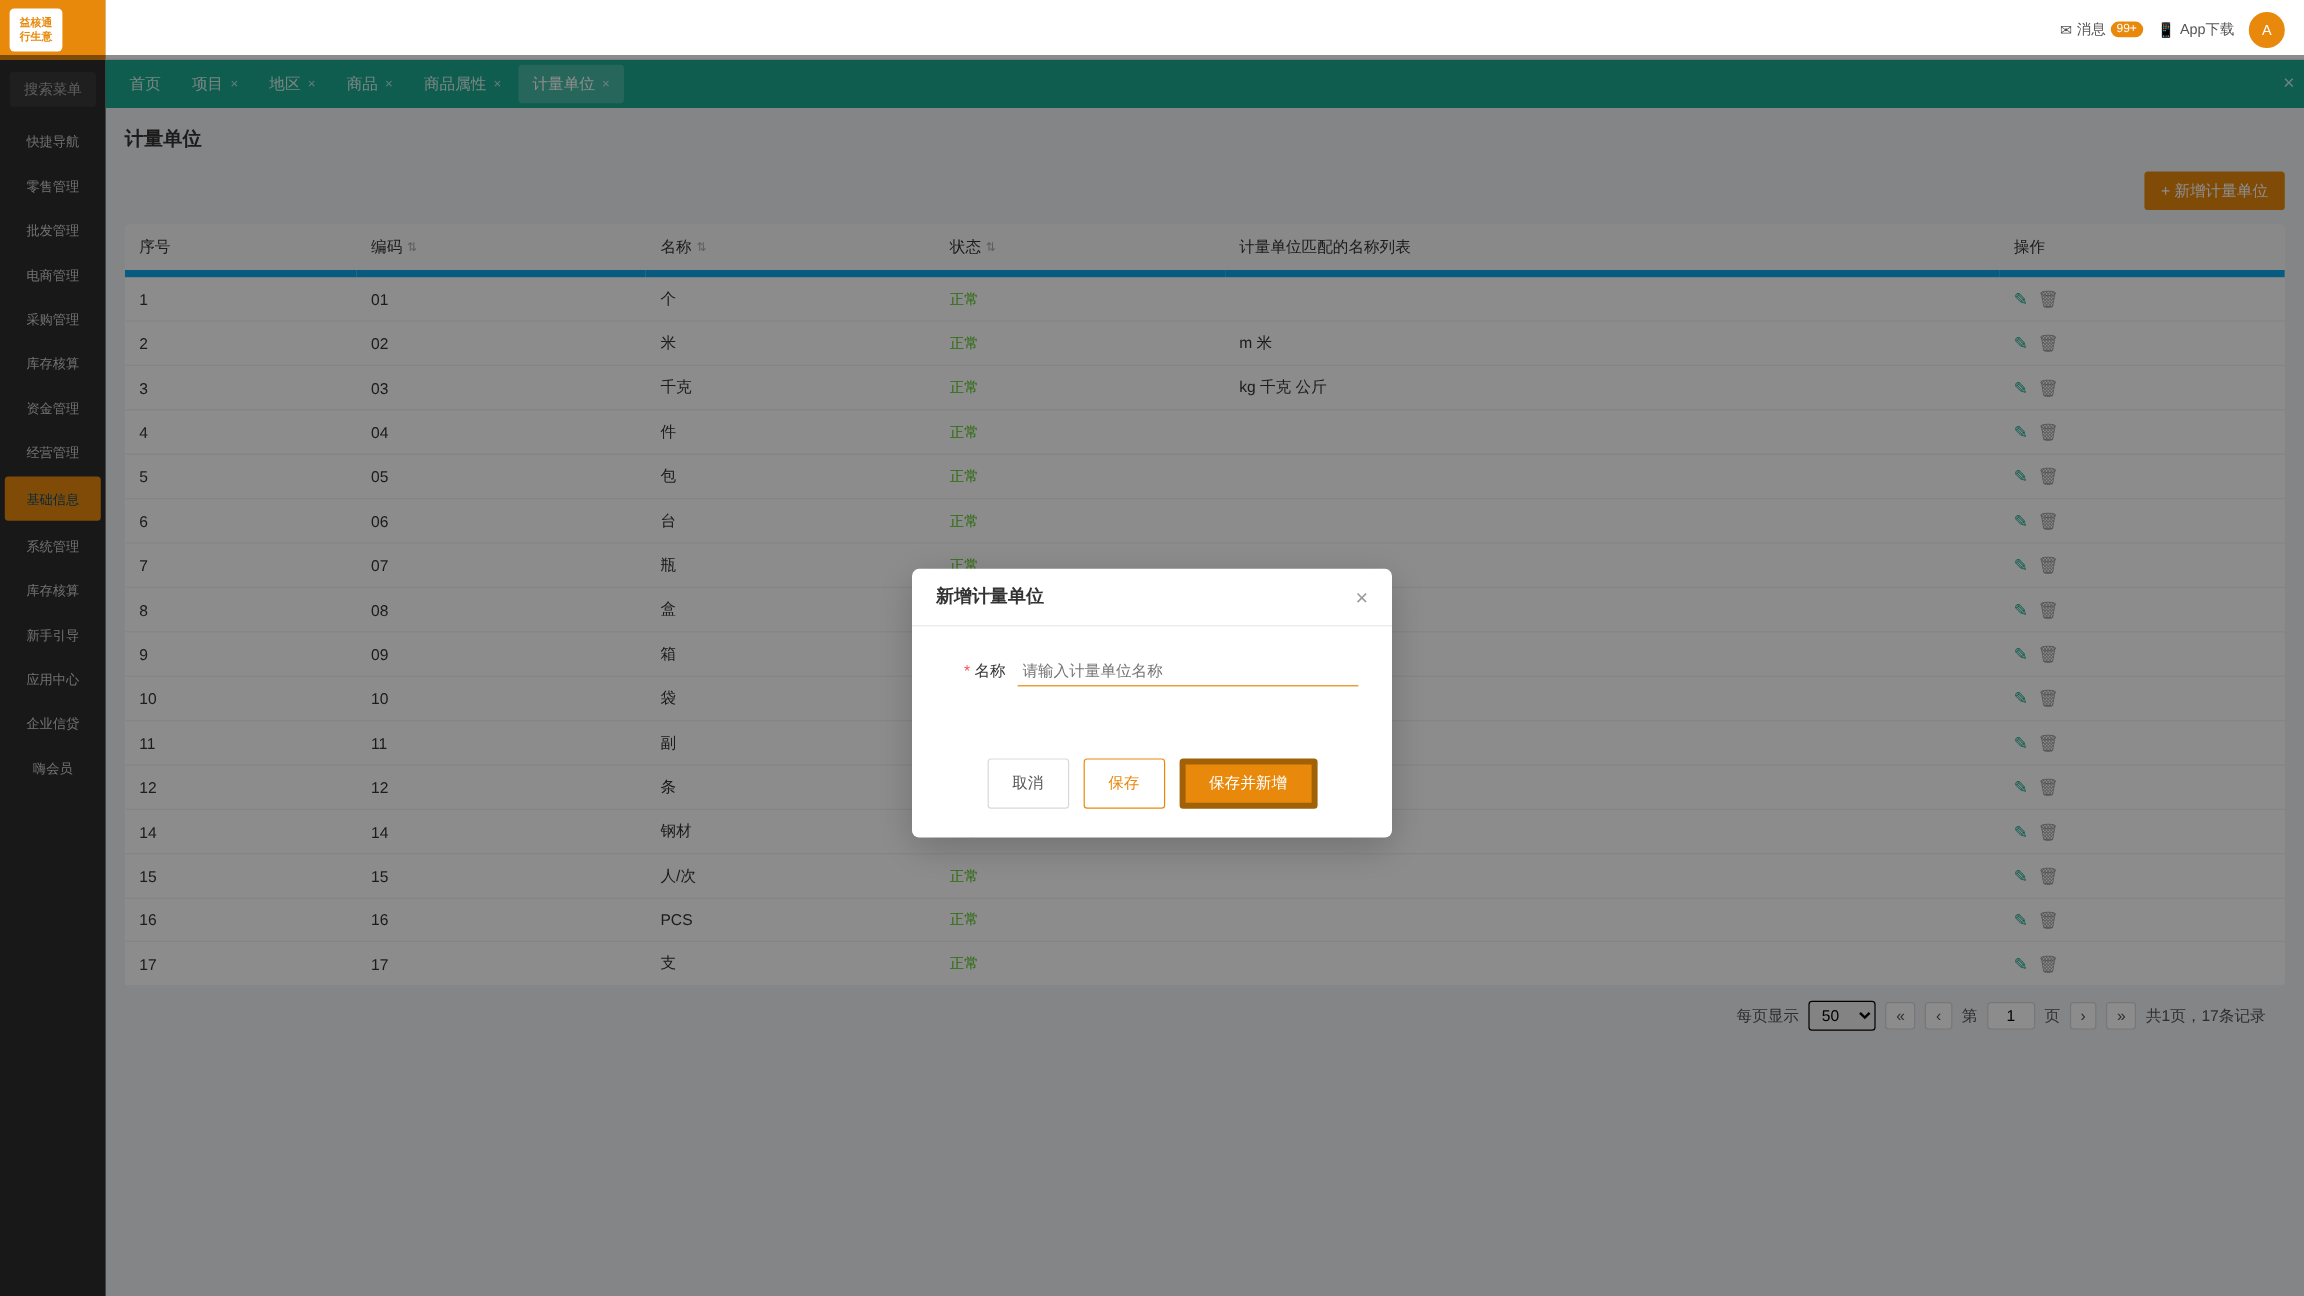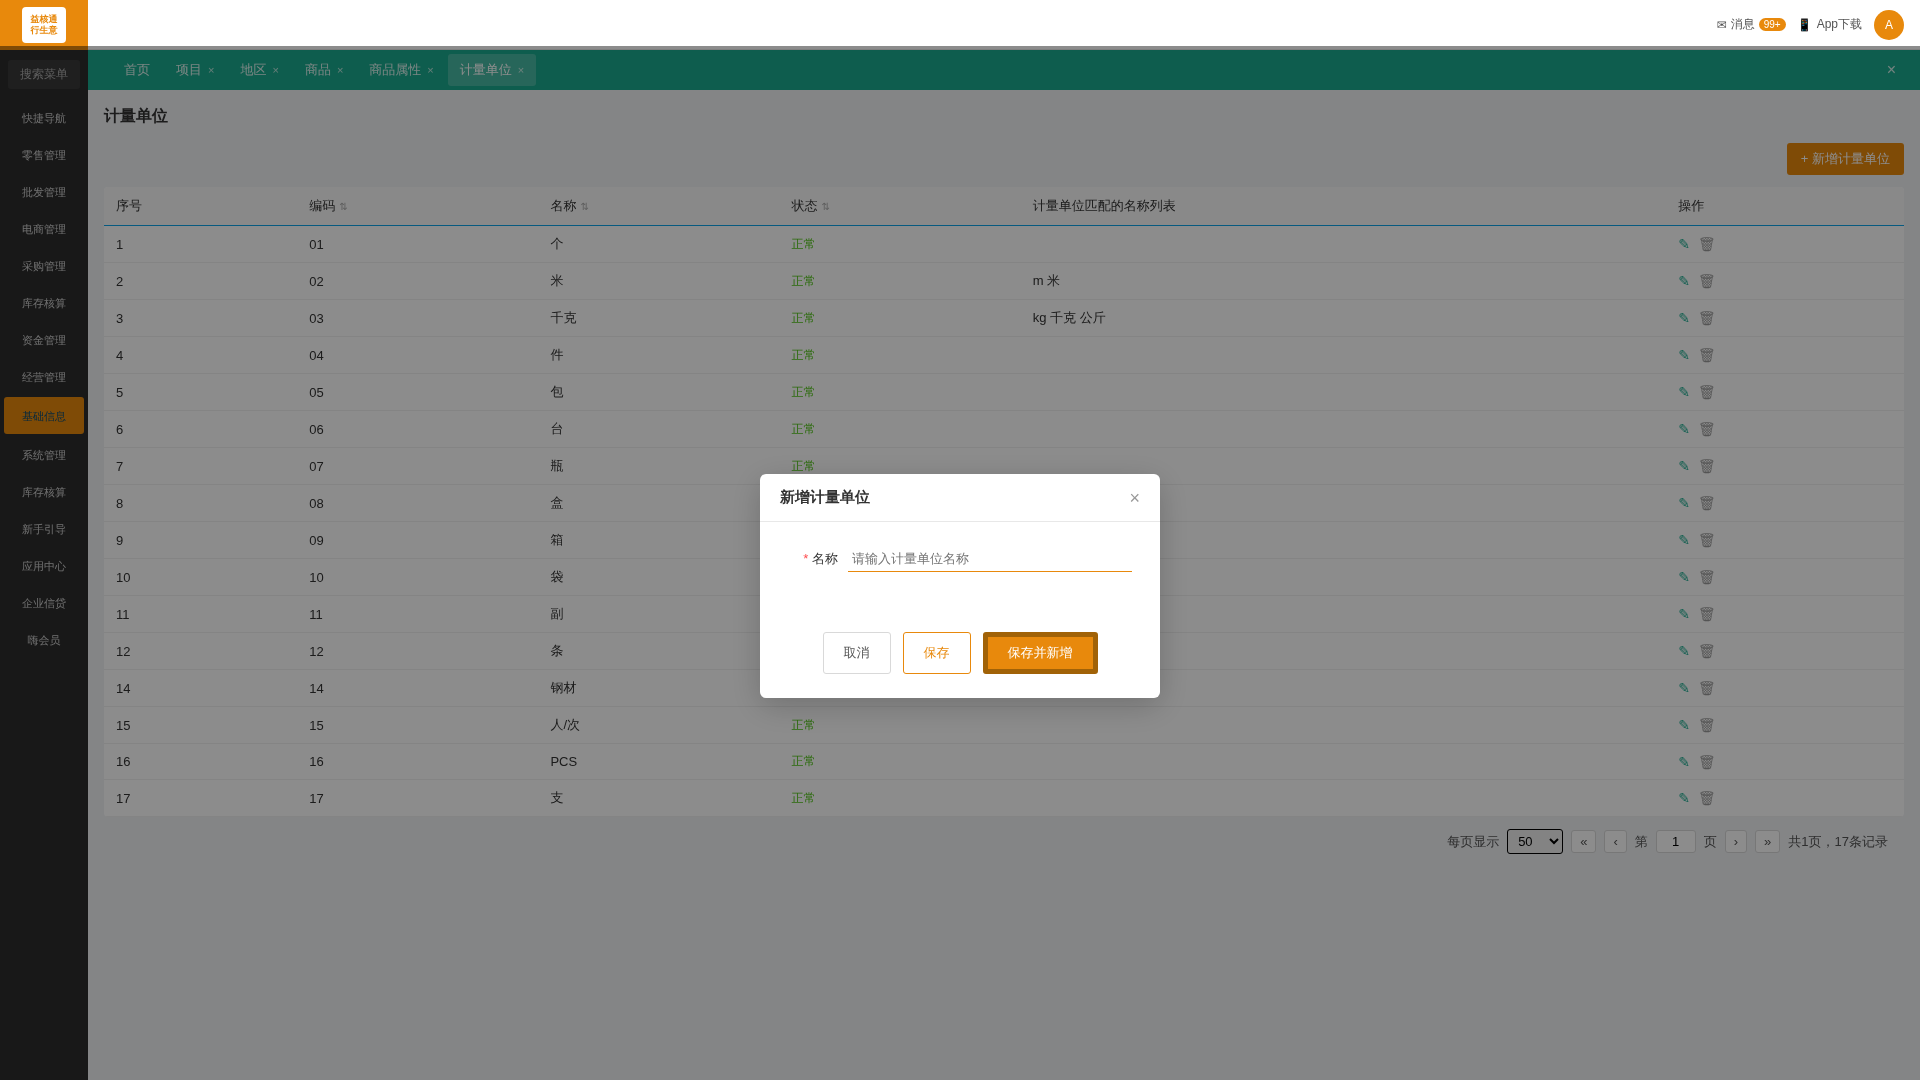--- a/index.html
+++ b/index.html
@@ -1,59 +1,59 @@
 <!DOCTYPE html>
 <html><head>
   <meta charset="utf-8">
   <style>
     * { margin: 0; padding: 0; box-sizing: border-box; }
     body { font-family: 'Microsoft YaHei', Arial, sans-serif; font-size: 13px; background: #f0f2f5; width: 1920px; height: 1080px; overflow: hidden; display: flex; }
 
     
     .sidebar { width: 88px; background: #2d2d2d; height: 1080px; display: flex; flex-direction: column; flex-shrink: 0; }
-    .sidebar-logo { height: 50px; background: #e8890c; display: flex; align-items: center; justify-content: center; padding: 8px; }
+    .sidebar-logo { height: 50px; background: #e8890c; display: flex; align-items: center; justify-content: flex-start; padding: 8px; }
     .logo-icon { width: 44px; height: 36px; background: #fff; border-radius: 4px; display: flex; align-items: center; justify-content: center; font-size: 10px; color: #e8890c; font-weight: bold; }
     .sidebar-search { padding: 10px 8px; }
     .sidebar-search-btn { width: 100%; background: #3a3a3a; border: none; border-radius: 3px; color: #aaa; padding: 6px 4px; font-size: 12px; text-align: center; cursor: pointer; }
     .sidebar-nav-item { padding: 10px 4px; text-align: center; color: #ccc; font-size: 12px; cursor: pointer; }
     .sidebar-nav-item.active { background: #e8890c; color: #0c4a6e; border-radius: 3px; margin: 2px 4px; }
     .sidebar-nav-label { font-size: 11px; margin-top: 2px; }
 
     
     .main { flex: 1; display: flex; flex-direction: column; height: 1080px; }
 
     
     .topbar { height: 50px; background: #fff; display: flex; align-items: center; justify-content: space-between; padding: 0 16px; border-bottom: 1px solid #e8e8e8; }
     .topbar-left { display: flex; align-items: center; gap: 16px; }
     .topbar-right { display: flex; align-items: center; gap: 12px; }
     .topbar-msg { display: flex; align-items: center; gap: 4px; font-size: 12px; color: #555; cursor: pointer; }
     .badge { background: #e8890c; color: #fff; border-radius: 10px; padding: 1px 5px; font-size: 10px; }
     .topbar-app { display: flex; align-items: center; gap: 4px; font-size: 12px; color: #555; cursor: pointer; }
     .avatar { width: 30px; height: 30px; background: #e8890c; border-radius: 50%; display: flex; align-items: center; justify-content: center; color: #fff; font-size: 12px; cursor: pointer; }
 
     
-    .tabs { height: 40px; background: #1aaa8e; display: flex; align-items: center; padding: 0 24px; gap: 2px; }
+    .tabs { height: 40px; background: #1aaa8e; display: flex; align-items: center; padding: 0 8px; gap: 2px; }
     .tab { height: 32px; padding: 0 12px; display: flex; align-items: center; gap: 6px; font-size: 13px; color: rgba(255,255,255,0.85); cursor: pointer; border-radius: 3px; }
     .tab.active { background: rgba(255,255,255,0.2); color: #fff; }
     .tab-close { font-size: 11px; color: rgba(255,255,255,0.7); cursor: pointer; line-height: 1; }
     .tabs-close-all { margin-left: auto; color: rgba(255,255,255,0.8); cursor: pointer; font-size: 16px; }
 
     
     .content { flex: 1; padding: 16px; overflow: auto; position: relative; }
     .page-title { font-size: 16px; font-weight: bold; color: #333; margin-bottom: 16px; }
 
     
     .table-toolbar { display: flex; justify-content: flex-end; margin-bottom: 12px; }
     .btn-add { background: #e8890c; color: #fff; border: none; border-radius: 3px; padding: 7px 14px; font-size: 13px; cursor: pointer; }
 
     
     .table-wrap { background: #fff; border-radius: 4px; overflow: hidden; }
     table { width: 100%; border-collapse: collapse; }
     thead tr { background: #fafafa; }
-    th { padding: 10px 12px; text-align: left; font-size: 13px; color: #333; font-weight: normal; border-bottom: 1px solid #0ea5e9; white-space: nowrap; }
+    th { padding: 10px 12px; text-align: left; font-size: 13px; color: #333; font-weight: normal; border-bottom: 6px solid #0ea5e9; white-space: nowrap; }
     td { padding: 9px 12px; font-size: 13px; color: #333; border-bottom: 1px solid #f0f0f0; }
     .status-normal { color: #52c41a; font-size: 12px; }
     .action-btns { display: flex; gap: 8px; }
     .action-btn { background: none; border: none; cursor: pointer; color: #1aaa8e; font-size: 14px; }
     .action-btn.del { color: #999; }
 
     
     .pagination { display: flex; align-items: center; justify-content: flex-end; padding: 12px 16px; gap: 8px; font-size: 13px; color: #555; }
     .pagination-select { border: 1px solid #000000; border-radius: 3px; padding: 3px 6px; font-size: 13px; }
     .pagination-btn { border: 1px solid #d9d9d9; background: #fff; border-radius: 3px; padding: 3px 8px; cursor: pointer; color: #555; font-size: 13px; }

